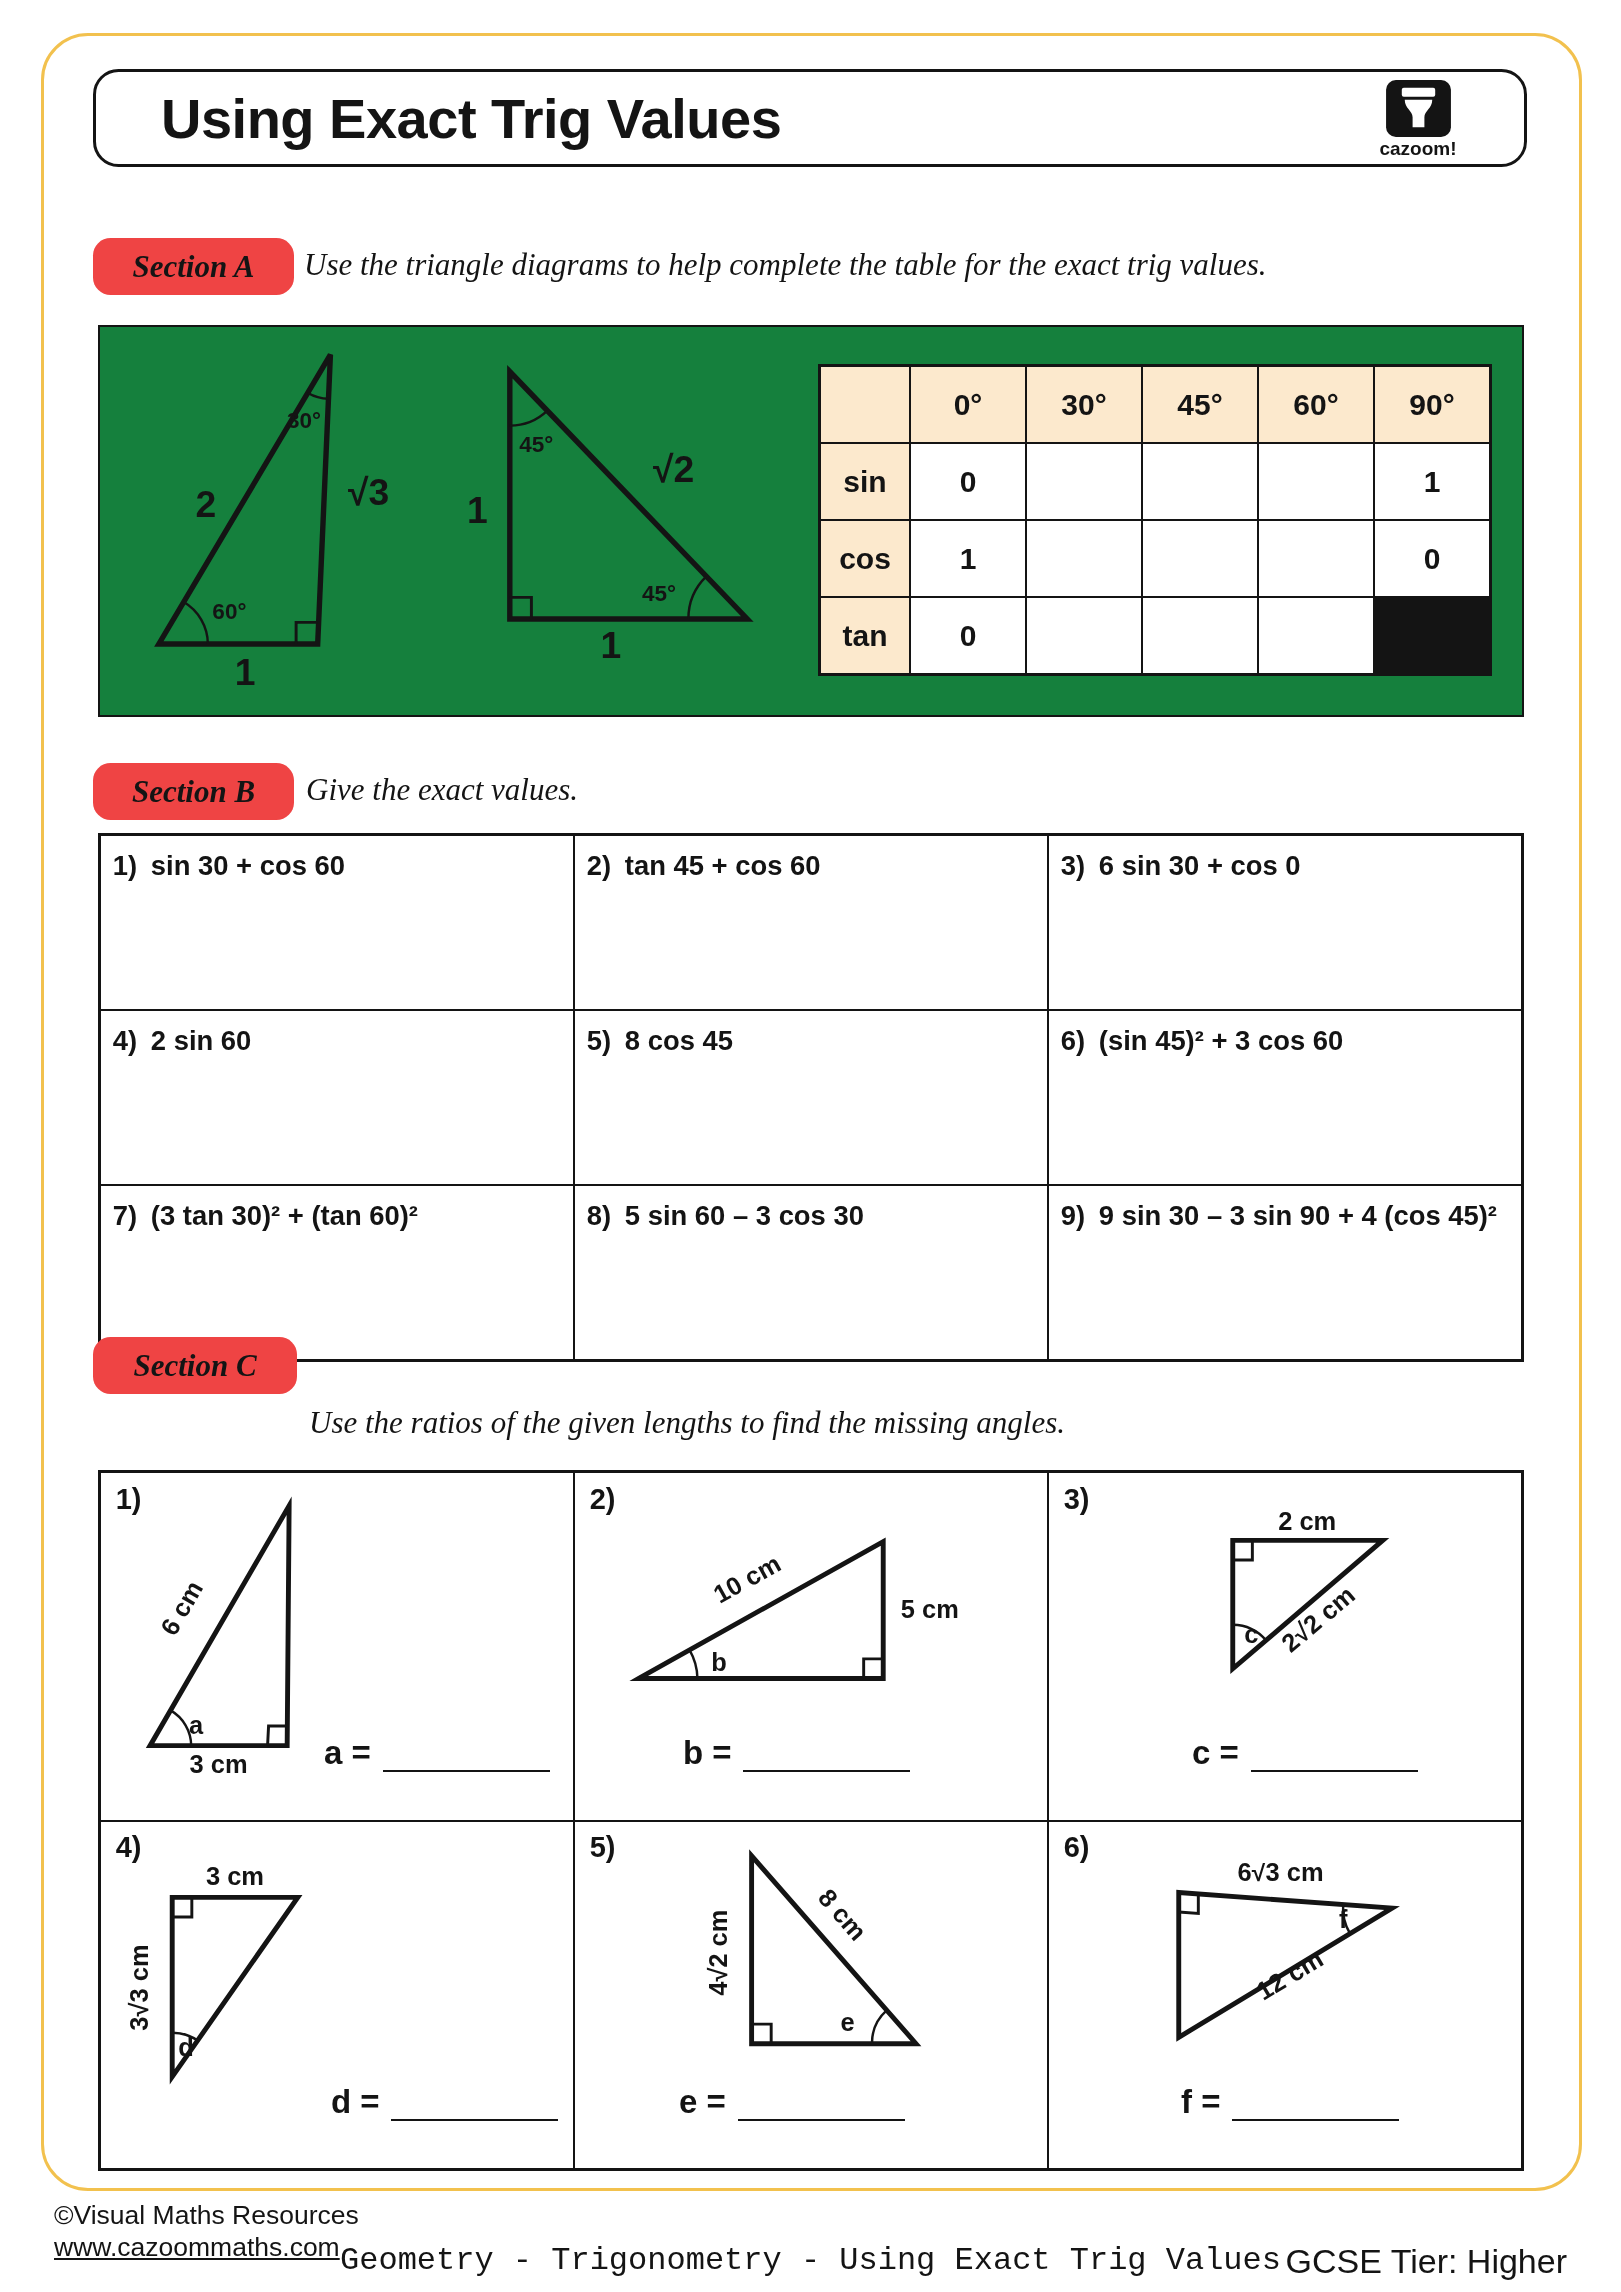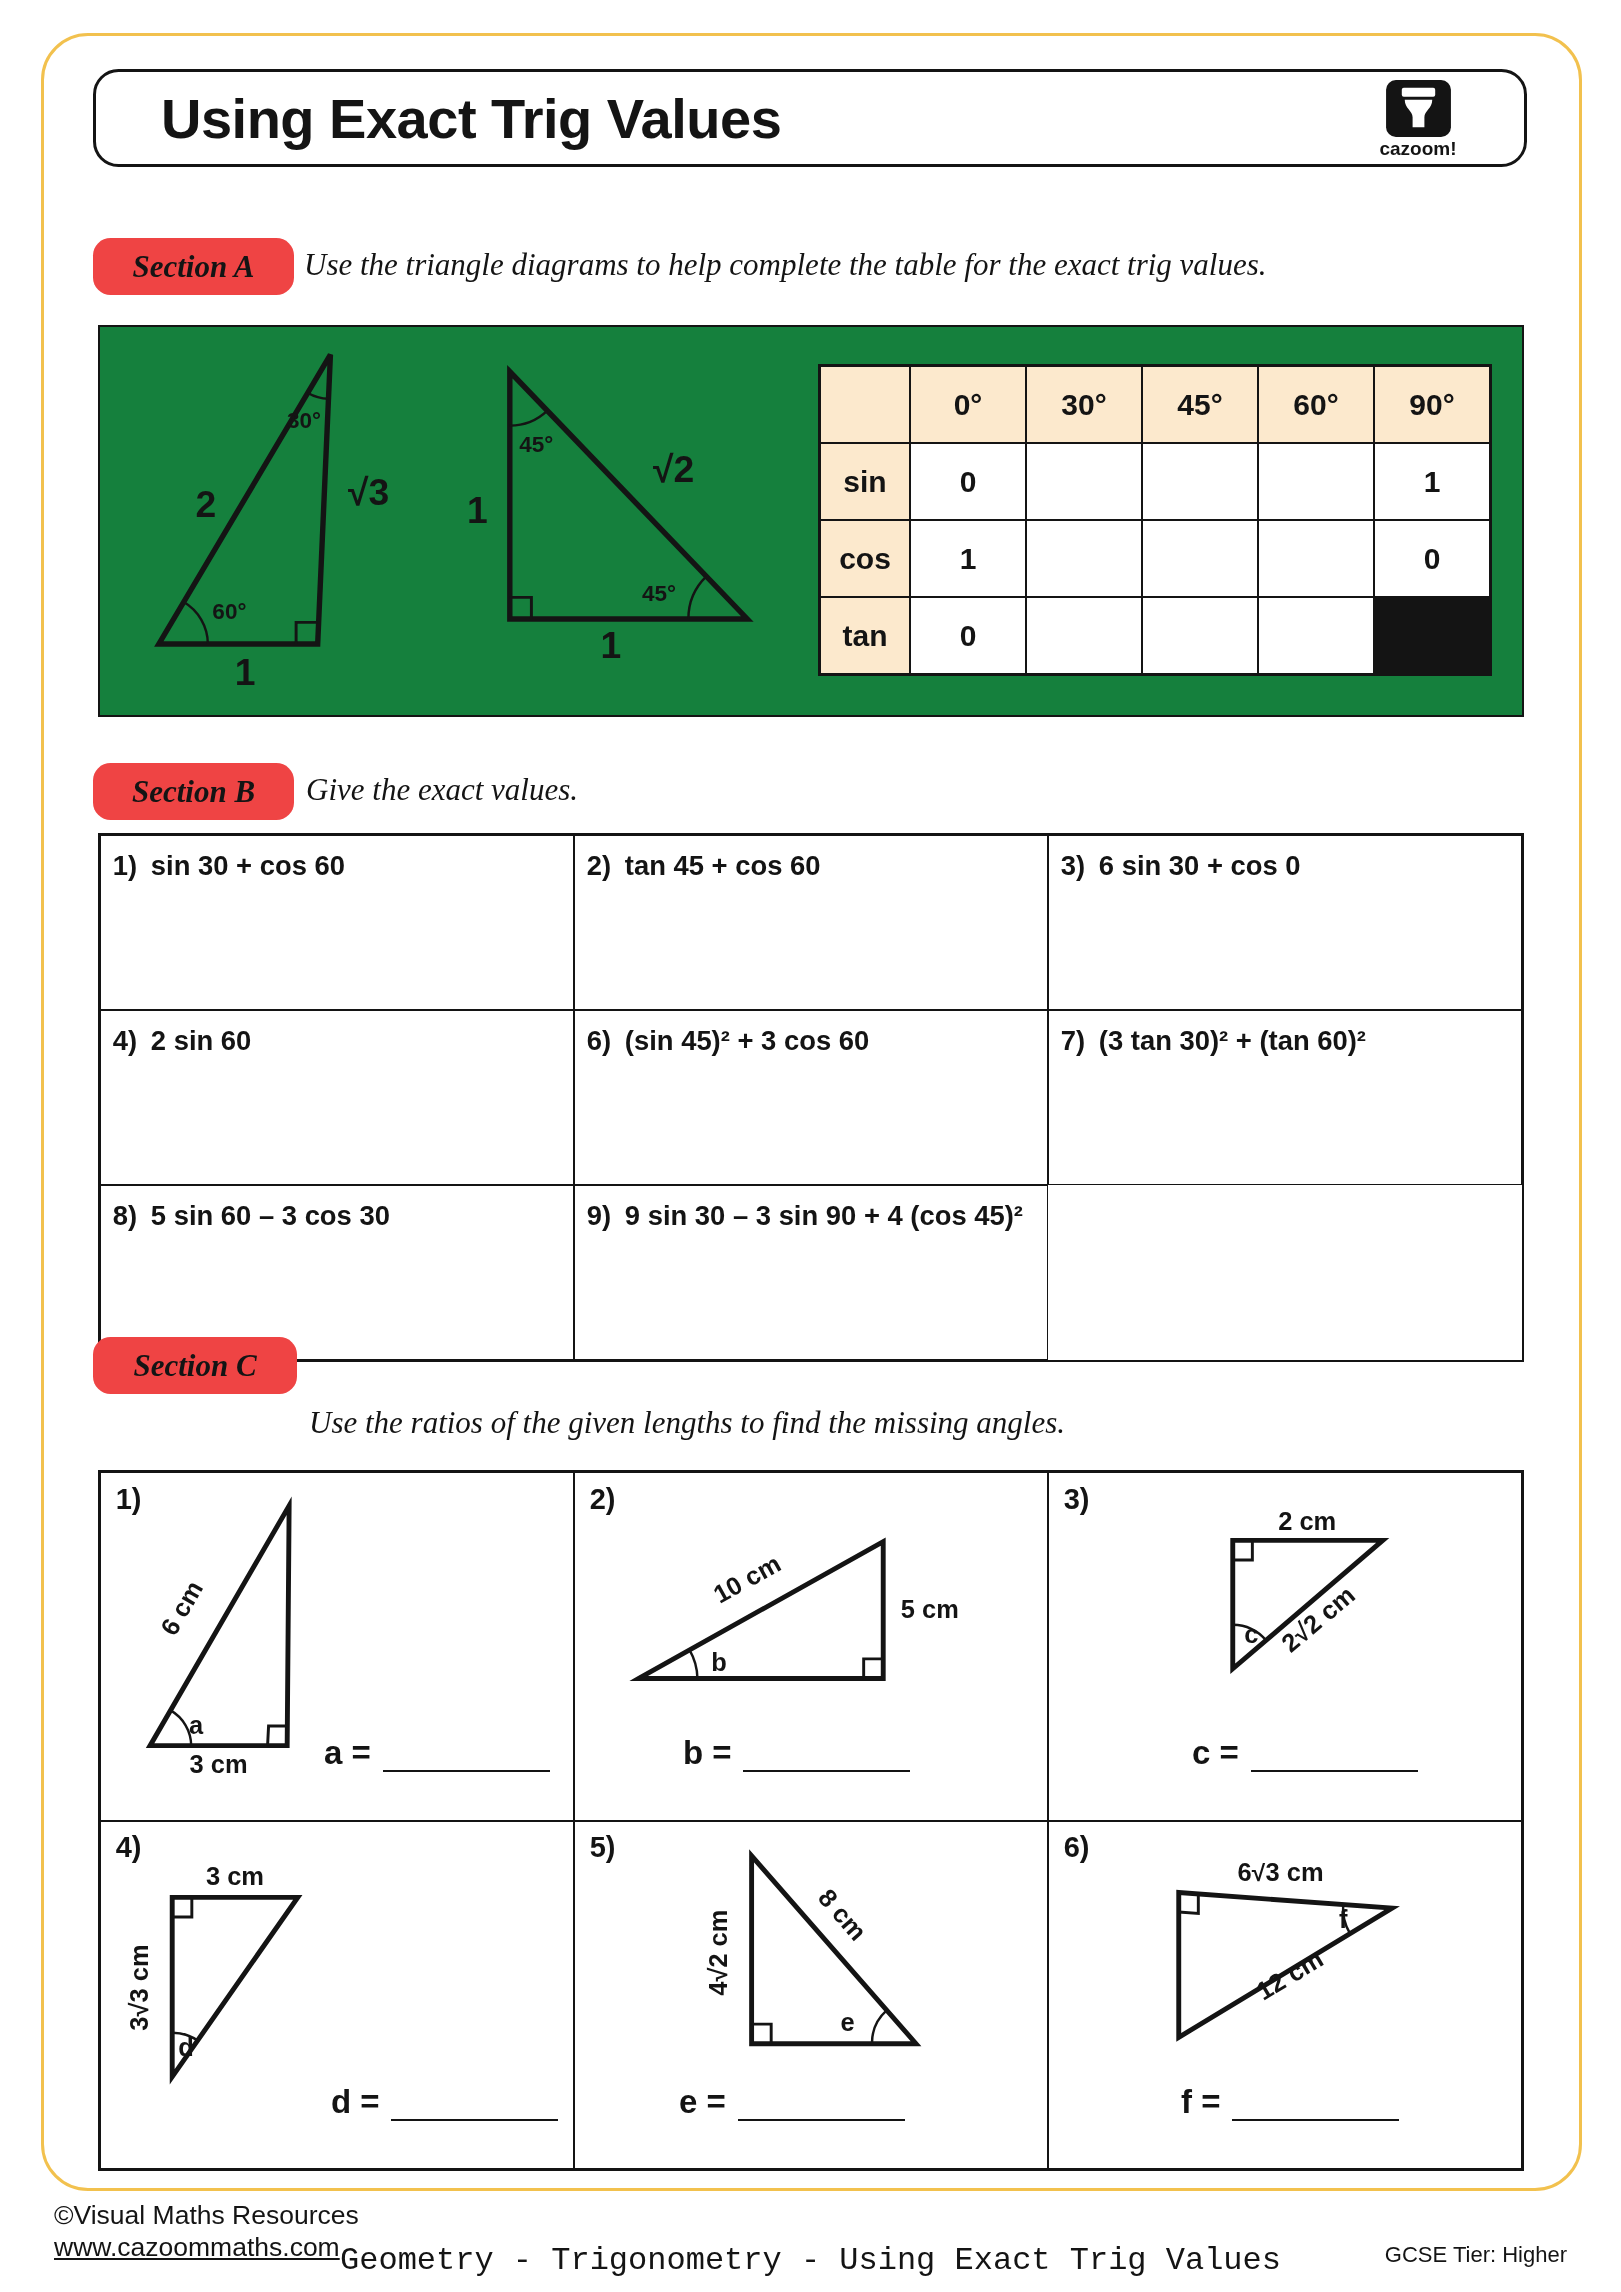--- a/index.html
+++ b/index.html
@@ -84,21 +84,21 @@
   }
   .ccell { border:1.5px solid #141414; position:relative; background:#fff; }
   .cnum { position:absolute; left:14.7px; top:9.8px; font-size:29px; font-weight:bold; }
   .answer { position:absolute; top:261px; display:flex; align-items:flex-end; font-size:33px; font-weight:bold; }
   .ans-line { display:inline-block; width:167px; height:37px; border-bottom:2.9px solid #141414; margin-left:11.8px; }
 
   
   .footer-left { position:absolute; left:54px; top:2200px; font-size:26.5px; }
   .footer-link { display:inline-block; margin-top:1px; text-decoration:underline; color:#141414; font-size:26.5px; }
   .footer-center { position:absolute; left:0; top:2242px; width:1621px; text-align:center; font-size:32px;font-family:Liberation Mono, monospace; }
-  .footer-right { position:absolute; right:54px; top:2242px; font-size:22px; }
+  .footer-right { position:absolute; right:54px; top:2242px; font-size:34px; }
 </style>
 </head>
 <body>
 
 <div class="page-border"></div>
 
 <div class="title-box">
   <div class="title">Using Exact Trig Values</div>
 </div>
 <div class="logo">
@@ -171,20 +171,21 @@
 </div>
 
 <div class="pill pill-b">Section B</div>
 <div class="instruction instr-b">Give the exact values.</div>
 
 <div class="qgrid">
   <div class="qcell"><span class="qnum">1)</span><span class="qexpr">sin 30 + cos 60</span></div>
   <div class="qcell"><span class="qnum">2)</span><span class="qexpr">tan 45 + cos 60</span></div>
   <div class="qcell"><span class="qnum">3)</span><span class="qexpr">6 sin 30 + cos 0</span></div>
   <div class="qcell"><span class="qnum">4)</span><span class="qexpr">2 sin 60</span></div>
+  <div class="qcell"><span class="qnum">5)</span><span class="qexpr">8 cos 45</span></div>
   <div class="qcell"><span class="qnum">6)</span><span class="qexpr">(sin 45)² + 3 cos 60</span></div>
   <div class="qcell"><span class="qnum">7)</span><span class="qexpr">(3 tan 30)² + (tan 60)²</span></div>
   <div class="qcell"><span class="qnum">8)</span><span class="qexpr">5 sin 60 – 3 cos 30</span></div>
   <div class="qcell"><span class="qnum">9)</span><span class="qexpr">9 sin 30 – 3 sin 90 + 4 (cos 45)²</span></div>
 </div>
 
 <div class="pill pill-c">Section C</div>
 <div class="instruction instr-c">Use the ratios of the given lengths to find the missing angles.</div>
 
 <div class="cgrid">

